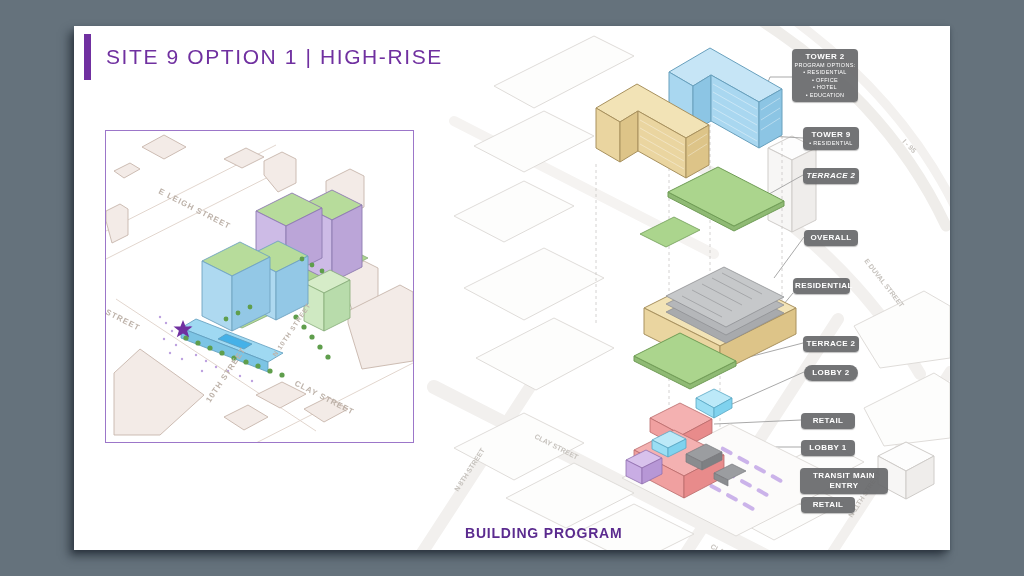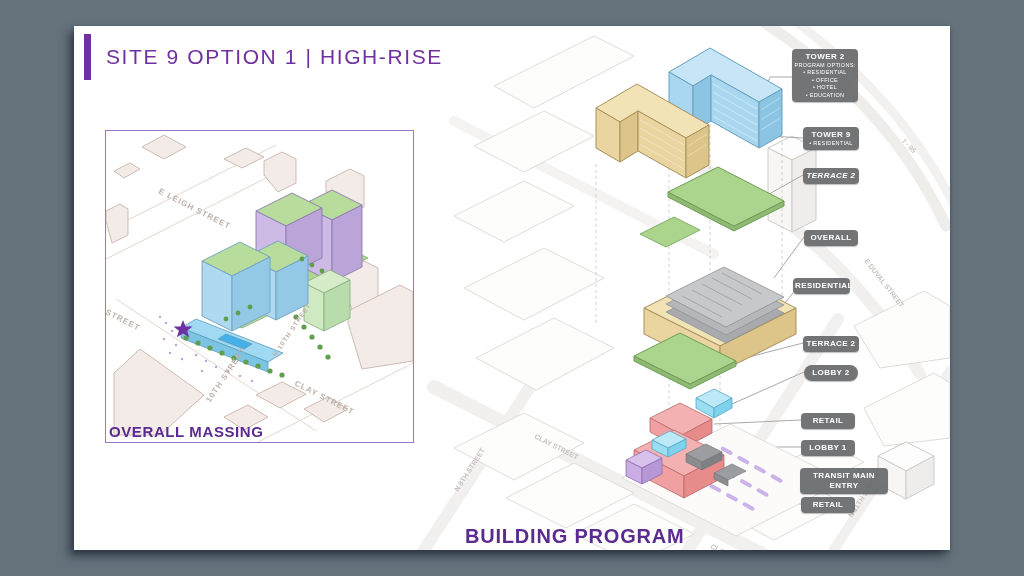--- a/index.html
+++ b/index.html
@@ -11,21 +11,21 @@
   .accent-bar{width:7px;height:46px;background:#7030A0;margin-right:15px;}
   h1.slide-title{margin:0;font-size:21px;font-weight:400;letter-spacing:1.6px;color:#7030A0;}
   
   .massing-fig{position:absolute;left:31px;top:104px;width:307px;height:311px;
                border:1px solid #9C76C9;background:#ffffff;}
   .massing-fig svg{display:block;}
   .massing-caption{position:absolute;left:3px;bottom:2px;font-size:15px;font-weight:bold;
                    letter-spacing:.6px;color:#5B2B8F;}
   
   .program-fig{position:absolute;left:0;top:0;width:876px;height:524px;}
-  .program-caption{position:absolute;left:391px;top:499px;font-size:20px;font-weight:bold;
+  .program-caption{position:absolute;left:391px;top:499px;font-size:14px;font-weight:bold;
                    letter-spacing:.8px;color:#5B2B8F;text-align:center;}
   
   .plabel{position:absolute;box-sizing:border-box;background:rgba(104,105,108,.93);
           border-radius:4px;color:#fff;text-align:center;padding:3px 2px;
           box-shadow:0 1px 1px rgba(0,0,0,.25);}
   .plabel .t{font-size:8px;font-weight:bold;letter-spacing:.4px;line-height:1.25;}
   .plabel .s{font-size:5.5px;letter-spacing:.3px;line-height:1.35;}
   .svg-street{fill:#BDB2A9;font-weight:bold;}
   .svg-street2{fill:#C6C2BD;font-weight:bold;}
 </style>
@@ -382,17 +382,16 @@
         <path d="M77,189 L79.6,195.4 L86.5,195.6 L81.1,199.7 L83.2,206.3 L77,202.4 L70.8,206.3 L72.9,199.7 L67.5,195.6 L74.4,195.4 Z" fill="#7030A0"></path>
 
         <g font-size="8" class="svg-street" letter-spacing="1">
           <text transform="translate(52,62) rotate(27)">E LEIGH STREET</text>
           <text transform="translate(-26,170) rotate(27)">CLAY STREET</text>
           <text transform="translate(104,272) rotate(-56)">10TH STREET</text>
           <text transform="translate(188,254) rotate(27)">CLAY STREET</text>
           <text font-size="6.5" transform="translate(170,226) rotate(-56)">N 10TH STREET</text>
         </g>
       </svg>
-      <figcaption class="massing-caption">OVERALL MASSING</figcaption>
     </figure>
 
   </section>
 </div>
 
 </body></html>

